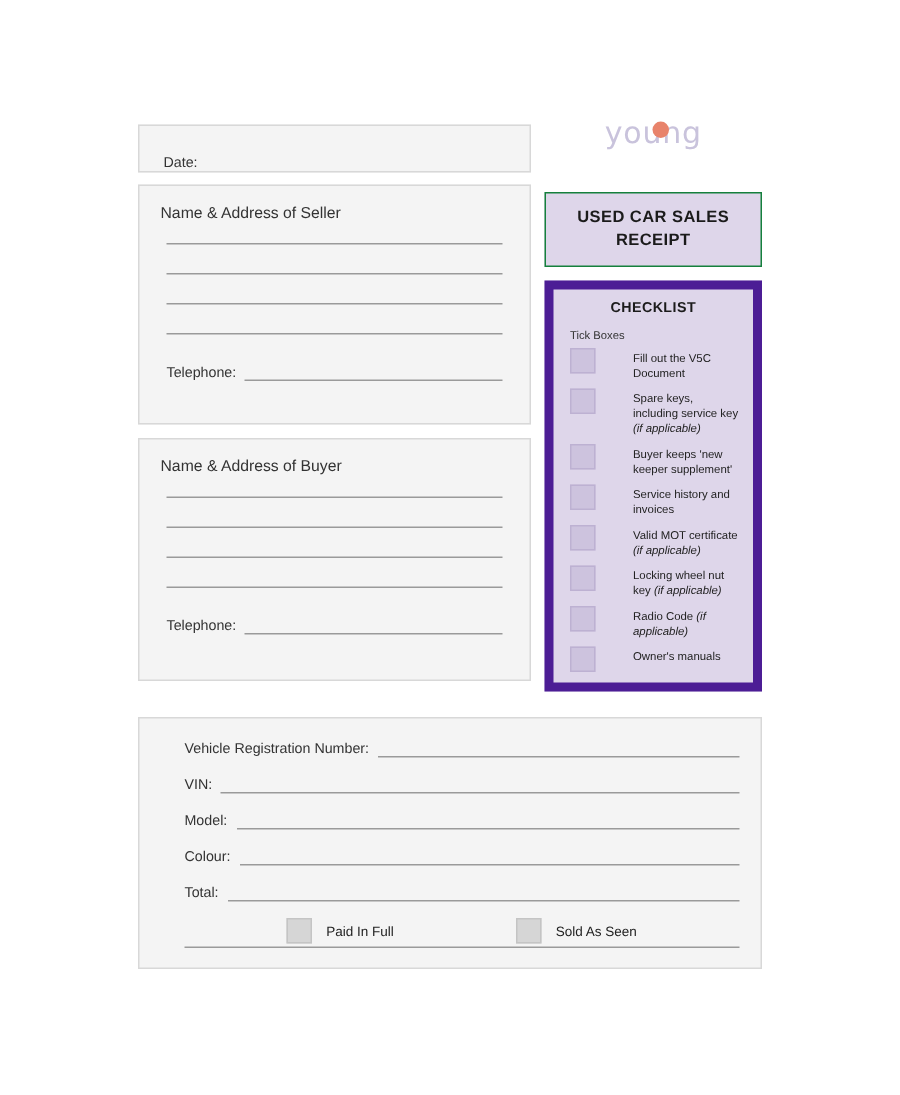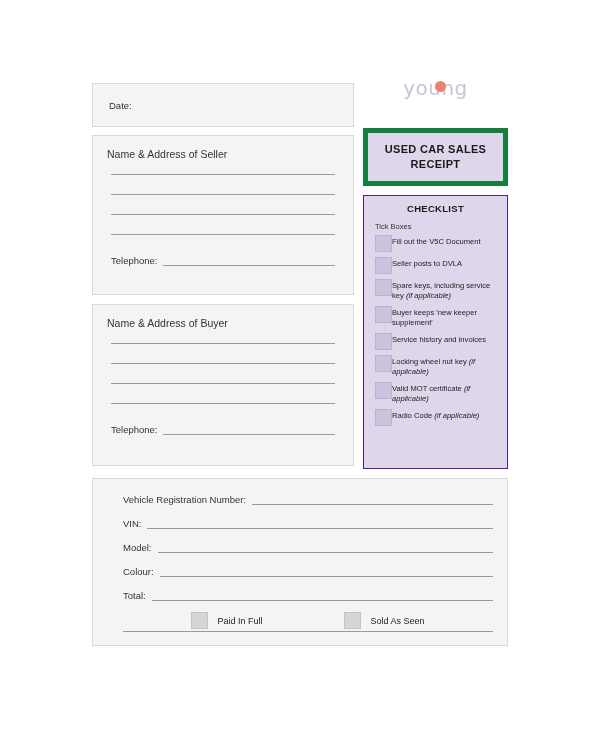--- a/index.html
+++ b/index.html
@@ -28,23 +28,23 @@
     left: 92px;
     top: 83px;
     width: 262px;
   }
   .panel {
     background: #f4f4f4;
     border: 1px solid #d8d8d8;
     box-sizing: border-box;
   }
   .date-panel {
-    height: 44px;
-    display: flex;
-    align-items: center;
+    height: 32px;
+    display: flex;
+    align-items: flex-end;
     padding-left: 16px;
     font-size: 9.5px;
   }
   .date-label { font-size: 9.5px; color: #333; }
 
   .seller-panel {
     margin-top: 8px;
     height: 160px;
     padding: 12px 14px 8px 14px;
   }
@@ -111,36 +111,36 @@
   .logo-bottom {
     font-size: 12.5px;
     color: #b9b2cf;
     letter-spacing: 0.3px;
     margin-top: 2px;
     font-family: "DejaVu Sans", sans-serif;
   }
   .title-box {
     margin-top: 6px;
     background: #ded6ea;
-    border: 5px solid #15803d;
+    border: 1px solid #15803d;
     height: 48px;
     display: flex;
     align-items: center;
     justify-content: center;
     text-align: center;
     font-size: 11px;
     font-weight: bold;
     letter-spacing: 0.3px;
     color: #1b1b1b;
     line-height: 15px;
   }
   .checklist-box {
     margin-top: 9px;
     background: #ded6ea;
-    border: 1px solid #4c1d95;
+    border: 6px solid #4c1d95;
     height: 274px;
     box-sizing: border-box;
     padding: 7px 0 0 0;
   }
   .checklist-title {
     text-align: center;
     font-size: 9.5px;
     font-weight: bold;
     color: #1b1b1b;
     letter-spacing: 0.3px;
@@ -159,21 +159,21 @@
     width: 15px;
     height: 15px;
     background: #cdc3de;
     border: 1px solid #bdb1d2;
     flex: 0 0 auto;
     margin-top: 0px;
   }
   .check-label {
     font-size: 7.6px;
     color: #222;
-    margin-left: 0;
+    margin-left: 25px;
     line-height: 10px;
     padding-top: 2px;
   }
   .check-label .ital { font-style: italic; }
 
   
   .bottom-panel {
     position: absolute;
     left: 92px;
     top: 478px;
@@ -276,45 +276,45 @@
     <div class="checklist-box">
       <div class="checklist-title">CHECKLIST</div>
       <div class="tick-boxes">Tick Boxes</div>
 
       <div class="check-item">
         <span class="check-box"></span>
         <span class="check-label"><span>Fill out the V5C Document</span><span class="ital"></span></span>
       </div>
       <div class="check-item">
         <span class="check-box"></span>
-        <span class="check-label"><span>Seller posts to DVLA</span><span class="ital"></span></span>
-      </div>
-      <div class="check-item">
-        <span class="check-box"></span>
         <span class="check-label"><span>Spare keys, including service key </span><span class="ital">(if applicable)</span></span>
       </div>
       <div class="check-item">
         <span class="check-box"></span>
         <span class="check-label"><span>Buyer keeps 'new keeper supplement'</span><span class="ital"></span></span>
       </div>
       <div class="check-item">
         <span class="check-box"></span>
         <span class="check-label"><span>Service history and invoices</span><span class="ital"></span></span>
       </div>
       <div class="check-item">
         <span class="check-box"></span>
+        <span class="check-label"><span>Valid MOT certificate </span><span class="ital">(if applicable)</span></span>
+      </div>
+      <div class="check-item">
+        <span class="check-box"></span>
         <span class="check-label"><span>Locking wheel nut key </span><span class="ital">(if applicable)</span></span>
       </div>
       <div class="check-item">
         <span class="check-box"></span>
-        <span class="check-label"><span>Valid MOT certificate </span><span class="ital">(if applicable)</span></span>
-      </div>
-      <div class="check-item">
-        <span class="check-box"></span>
         <span class="check-label"><span>Radio Code </span><span class="ital">(if applicable)</span></span>
+      </div>
+      <div class="check-item">
+        <span class="check-box"></span>
+        <span class="check-label"><span>Owner's manuals</span><span class="ital"></span></span>
       </div>
     </div>
 
   </div>
 
   <div class="bottom-panel">
     <div class="field-row">
       <span class="field-label">Vehicle Registration Number:</span>
       <span class="field-line"></span>
     </div>

